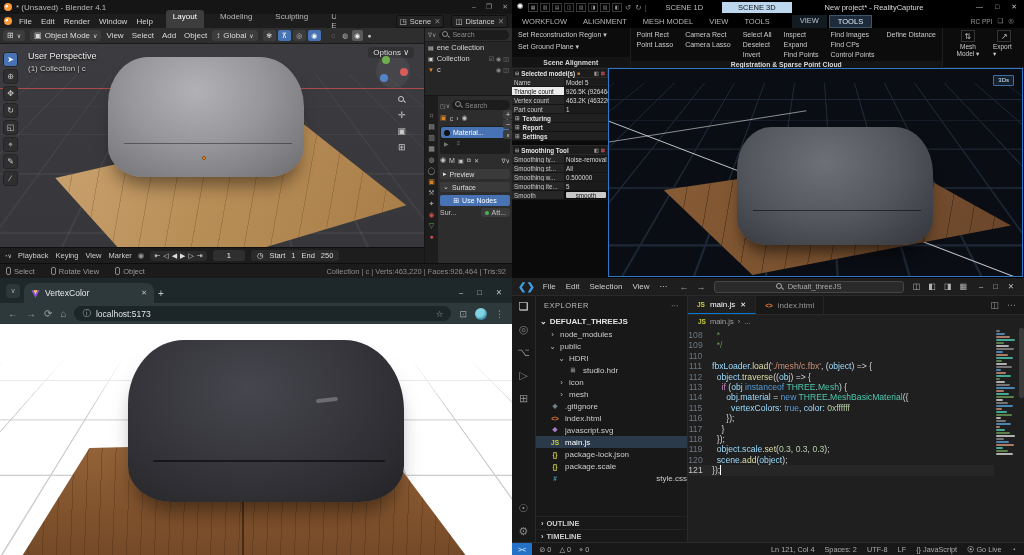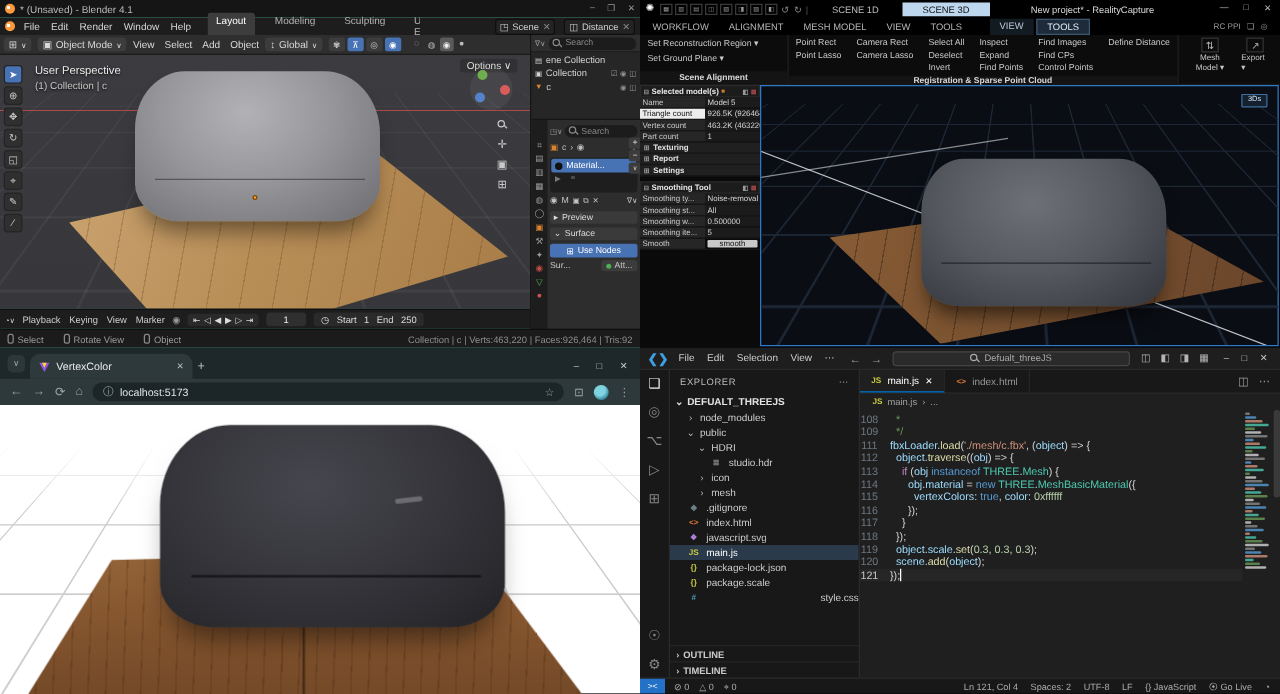--- a/index.html
+++ b/index.html
@@ -7,21 +7,21 @@
   #app{position:relative;width:1024px;height:555px;overflow:hidden;background:#000;font-size:9px;color:#ccc;cursor:default;user-select:none;}
   .abs{position:absolute;}
   .row{display:flex;align-items:center;}
   .nowrap{white-space:nowrap;overflow:hidden;}
   .mag{width:8px;height:8px;position:relative;display:inline-block;flex:0 0 auto;}
   .mag::before{content:"";position:absolute;left:0;top:0;width:4px;height:4px;border:1px solid currentColor;border-radius:50%;}
   .mag::after{content:"";position:absolute;left:5px;top:5px;width:3px;height:1px;background:currentColor;transform:rotate(45deg);}
   .caret{display:inline-block;width:1px;height:10px;background:#fff;vertical-align:-2px;}
 
   
-  #blender{left:0;top:0;width:512px;height:338px;background:#5eead4;overflow:hidden;}
+  #blender{left:0;top:0;width:512px;height:338px;background:#3b82f6;overflow:hidden;}
   .bl-titlebar{height:14px;background:#151515;color:#b9b9b9;font-size:8px;display:flex;align-items:center;padding:0 4px;gap:4px;}
   .bl-logo{width:8px;height:8px;border-radius:50%;background:radial-gradient(circle at 35% 40%,#fff 0 18%,#ff9a3c 20% 100%);flex:0 0 auto;}
   .bl-winctl{margin-left:auto;display:flex;gap:10px;color:#9a9a9a;font-size:7px;}
   .bl-menubar{height:14px;background:#1d1d1d;display:flex;align-items:center;padding:0 4px;gap:7px;font-size:8px;color:#d6d6d6;}
   .bl-menubar [data-list] {display:flex;gap:9px;}
   .bl-ws{display:flex;gap:1px;margin-left:6px;overflow:hidden;max-width:170px;}
   .bl-ws .ws{padding:2px 7px;color:#b5b5b5;border-radius:3px 3px 0 0;}
   .bl-ws .ws.active{background:#3d3d3d;color:#fff;}
   .bl-idblock{display:flex;align-items:center;gap:3px;background:#232323;border:1px solid #0f0f0f;border-radius:3px;padding:1px 3px;color:#cfcfcf;font-size:7.5px;}
   .bl-header{position:absolute;left:0;top:28px;width:424px;height:16px;background:#2e2e2e;display:flex;align-items:center;gap:5px;padding:0 3px;font-size:8px;color:#d9d9d9;border-bottom:1px solid #1a1a1a;}
@@ -814,20 +814,21 @@
       </div>
       <div class="vs-breadcrumb">
         <span class="js">JS</span>
         <span>main.js</span>
         <span>›</span>
         <span>...</span>
       </div>
       <div id="vs-code">
           <div class="cl"><span class="ln">108</span><span><span style="color: rgb(106, 153, 85);">  *</span></span></div>
           <div class="cl"><span class="ln">109</span><span><span style="color: rgb(106, 153, 85);">  */</span></span></div>
+          <div class="cl"><span class="ln">110</span><span></span></div>
           <div class="cl"><span class="ln">111</span><span><span style="color: rgb(156, 220, 254);">fbxLoader</span><span style="color: rgb(212, 212, 212);">.</span><span style="color: rgb(220, 220, 170);">load</span><span style="color: rgb(212, 212, 212);">(</span><span style="color: rgb(206, 145, 120);">'./mesh/c.fbx'</span><span style="color: rgb(212, 212, 212);">,</span><span style="color: rgb(212, 212, 212);"> </span><span style="color: rgb(212, 212, 212);">(</span><span style="color: rgb(156, 220, 254);">object</span><span style="color: rgb(212, 212, 212);">)</span><span style="color: rgb(212, 212, 212);"> </span><span style="color: rgb(212, 212, 212);">=</span><span style="color: rgb(212, 212, 212);">&gt;</span><span style="color: rgb(212, 212, 212);"> </span><span style="color: rgb(212, 212, 212);">{</span></span></div>
           <div class="cl"><span class="ln">112</span><span><span style="color: rgb(212, 212, 212);">  </span><span style="color: rgb(156, 220, 254);">object</span><span style="color: rgb(212, 212, 212);">.</span><span style="color: rgb(220, 220, 170);">traverse</span><span style="color: rgb(212, 212, 212);">(</span><span style="color: rgb(212, 212, 212);">(</span><span style="color: rgb(156, 220, 254);">obj</span><span style="color: rgb(212, 212, 212);">)</span><span style="color: rgb(212, 212, 212);"> </span><span style="color: rgb(212, 212, 212);">=</span><span style="color: rgb(212, 212, 212);">&gt;</span><span style="color: rgb(212, 212, 212);"> </span><span style="color: rgb(212, 212, 212);">{</span></span></div>
           <div class="cl"><span class="ln">113</span><span><span style="color: rgb(212, 212, 212);">    </span><span style="color: rgb(197, 134, 192);">if</span><span style="color: rgb(212, 212, 212);"> </span><span style="color: rgb(212, 212, 212);">(</span><span style="color: rgb(156, 220, 254);">obj</span><span style="color: rgb(212, 212, 212);"> </span><span style="color: rgb(86, 156, 214);">instanceof</span><span style="color: rgb(212, 212, 212);"> </span><span style="color: rgb(78, 201, 176);">THREE</span><span style="color: rgb(212, 212, 212);">.</span><span style="color: rgb(78, 201, 176);">Mesh</span><span style="color: rgb(212, 212, 212);">)</span><span style="color: rgb(212, 212, 212);"> </span><span style="color: rgb(212, 212, 212);">{</span></span></div>
           <div class="cl"><span class="ln">114</span><span><span style="color: rgb(212, 212, 212);">      </span><span style="color: rgb(156, 220, 254);">obj</span><span style="color: rgb(212, 212, 212);">.</span><span style="color: rgb(156, 220, 254);">material</span><span style="color: rgb(212, 212, 212);"> </span><span style="color: rgb(212, 212, 212);">=</span><span style="color: rgb(212, 212, 212);"> </span><span style="color: rgb(86, 156, 214);">new</span><span style="color: rgb(212, 212, 212);"> </span><span style="color: rgb(78, 201, 176);">THREE</span><span style="color: rgb(212, 212, 212);">.</span><span style="color: rgb(78, 201, 176);">MeshBasicMaterial</span><span style="color: rgb(212, 212, 212);">(</span><span style="color: rgb(212, 212, 212);">{</span></span></div>
           <div class="cl"><span class="ln">115</span><span><span style="color: rgb(212, 212, 212);">        </span><span style="color: rgb(156, 220, 254);">vertexColors</span><span style="color: rgb(212, 212, 212);">:</span><span style="color: rgb(212, 212, 212);"> </span><span style="color: rgb(86, 156, 214);">true</span><span style="color: rgb(212, 212, 212);">,</span><span style="color: rgb(212, 212, 212);"> </span><span style="color: rgb(156, 220, 254);">color</span><span style="color: rgb(212, 212, 212);">:</span><span style="color: rgb(212, 212, 212);"> </span><span style="color: rgb(181, 206, 168);">0xffffff</span></span></div>
           <div class="cl"><span class="ln">116</span><span><span style="color: rgb(212, 212, 212);">      </span><span style="color: rgb(212, 212, 212);">}</span><span style="color: rgb(212, 212, 212);">)</span><span style="color: rgb(212, 212, 212);">;</span></span></div>
           <div class="cl"><span class="ln">117</span><span><span style="color: rgb(212, 212, 212);">    </span><span style="color: rgb(212, 212, 212);">}</span></span></div>
           <div class="cl"><span class="ln">118</span><span><span style="color: rgb(212, 212, 212);">  </span><span style="color: rgb(212, 212, 212);">}</span><span style="color: rgb(212, 212, 212);">)</span><span style="color: rgb(212, 212, 212);">;</span></span></div>
           <div class="cl"><span class="ln">119</span><span><span style="color: rgb(212, 212, 212);">  </span><span style="color: rgb(156, 220, 254);">object</span><span style="color: rgb(212, 212, 212);">.</span><span style="color: rgb(156, 220, 254);">scale</span><span style="color: rgb(212, 212, 212);">.</span><span style="color: rgb(220, 220, 170);">set</span><span style="color: rgb(212, 212, 212);">(</span><span style="color: rgb(181, 206, 168);">0.3</span><span style="color: rgb(212, 212, 212);">,</span><span style="color: rgb(212, 212, 212);"> </span><span style="color: rgb(181, 206, 168);">0.3</span><span style="color: rgb(212, 212, 212);">,</span><span style="color: rgb(212, 212, 212);"> </span><span style="color: rgb(181, 206, 168);">0.3</span><span style="color: rgb(212, 212, 212);">)</span><span style="color: rgb(212, 212, 212);">;</span></span></div>
           <div class="cl"><span class="ln">120</span><span><span style="color: rgb(212, 212, 212);">  </span><span style="color: rgb(156, 220, 254);">scene</span><span style="color: rgb(212, 212, 212);">.</span><span style="color: rgb(220, 220, 170);">add</span><span style="color: rgb(212, 212, 212);">(</span><span style="color: rgb(156, 220, 254);">object</span><span style="color: rgb(212, 212, 212);">)</span><span style="color: rgb(212, 212, 212);">;</span></span></div>

